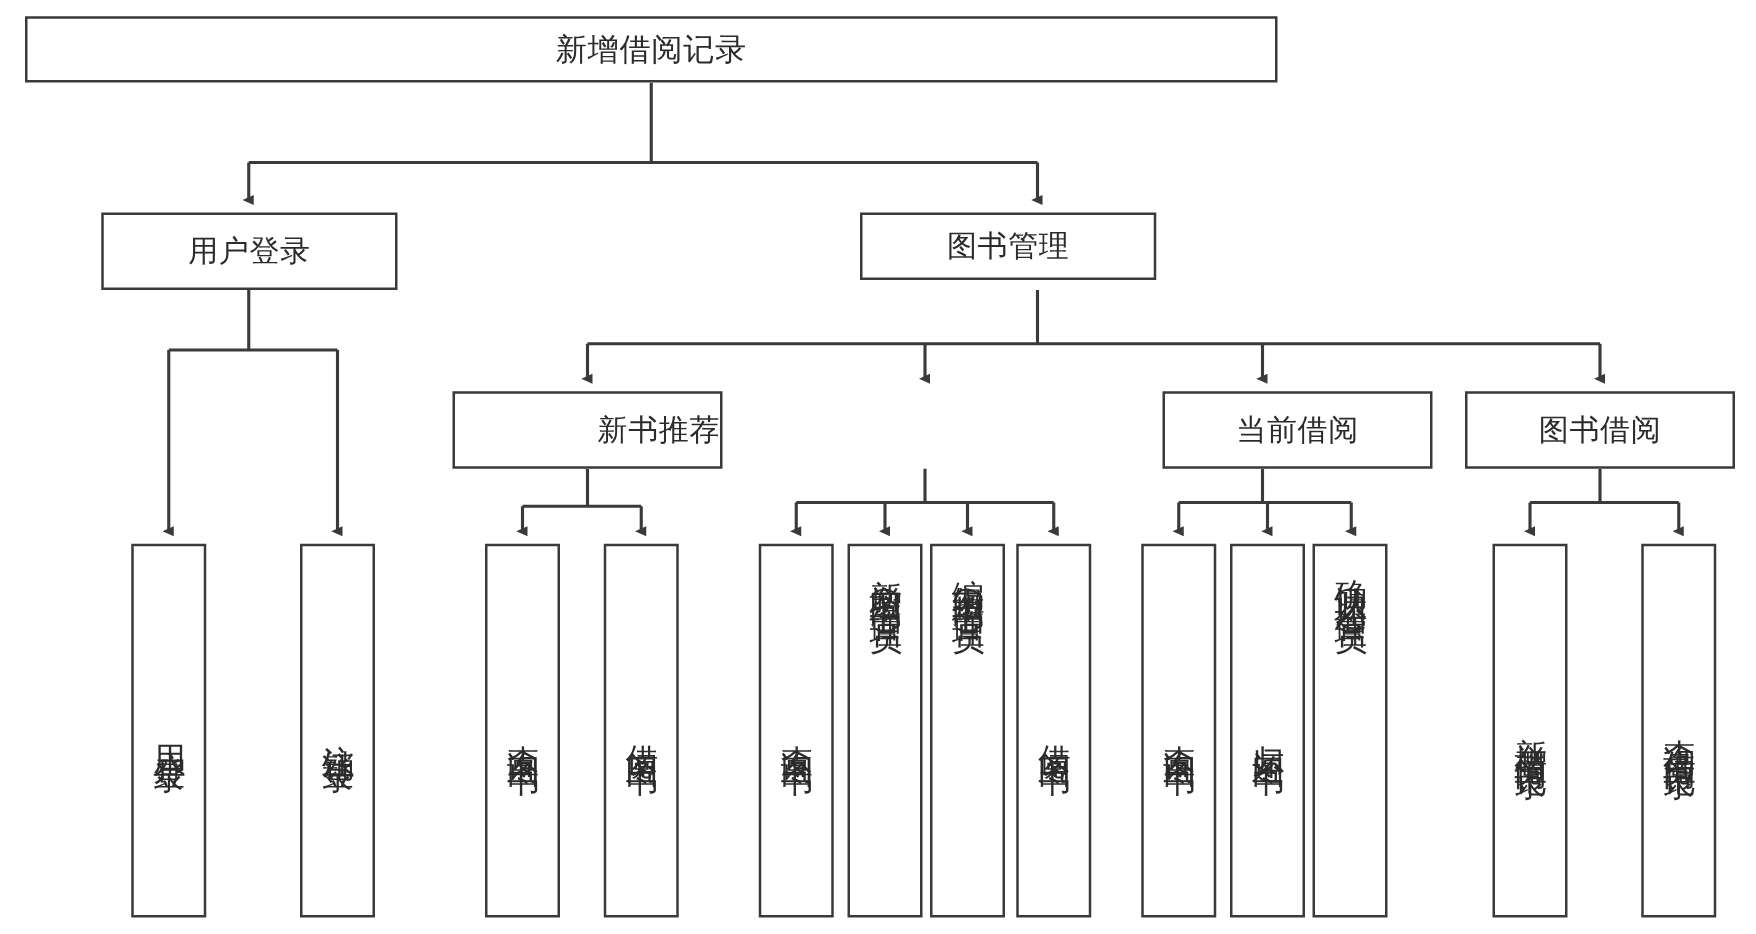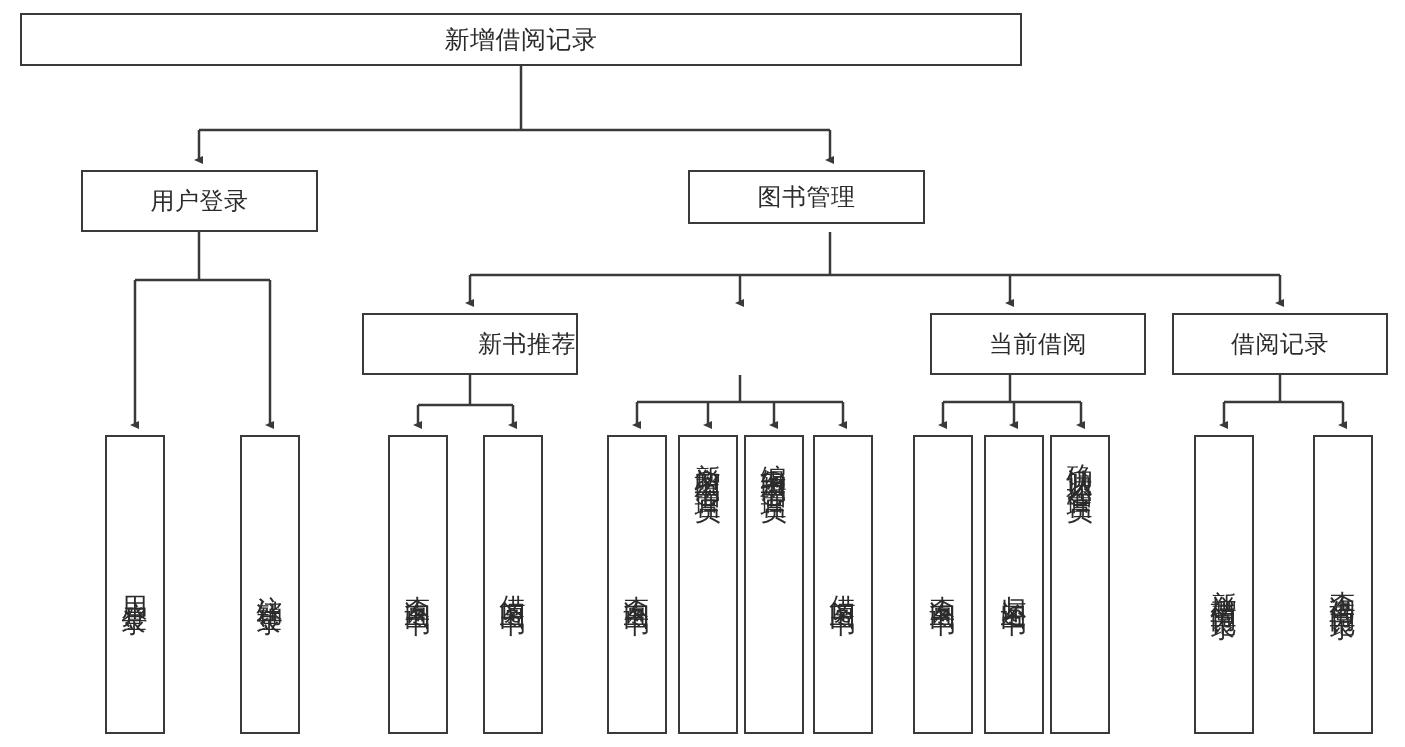--- a/index.html
+++ b/index.html
@@ -142,21 +142,21 @@
   <div class="node h" style="left:362px; top:313px; width:216px; height:62px;justify-content:flex-end;">
     <span>新书推荐</span>
   </div>
 
 
   <div class="node h" style="left:902px; top:313px; width:216px; height:62px;margin-left:28px;">
     <span>当前借阅</span>
   </div>
 
   <div class="node h" style="left:1172px; top:313px; width:216px; height:62px;">
-    <span>借阅记录</span>
+    <span>图书借阅</span>
   </div>
 
   <div class="node v center" style="left:105px; top:435px; width:60px; height:299px;">
     <span class="vtext">用户登录</span>
   </div>
 
   <div class="node v center" style="left:240px; top:435px; width:60px; height:299px;">
     <span class="vtext">注销登录</span>
   </div>
 

